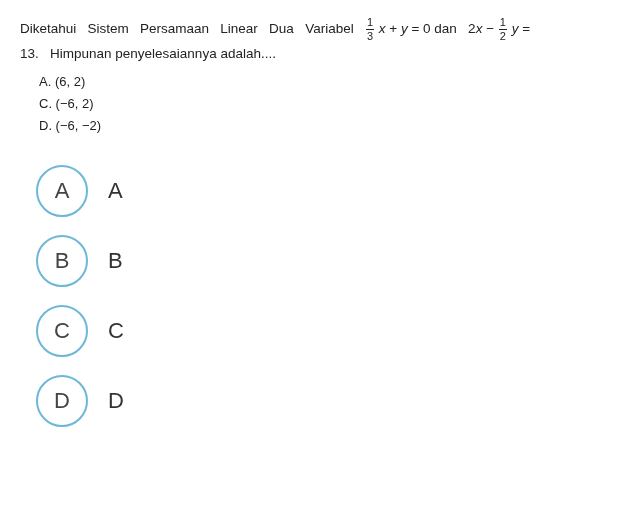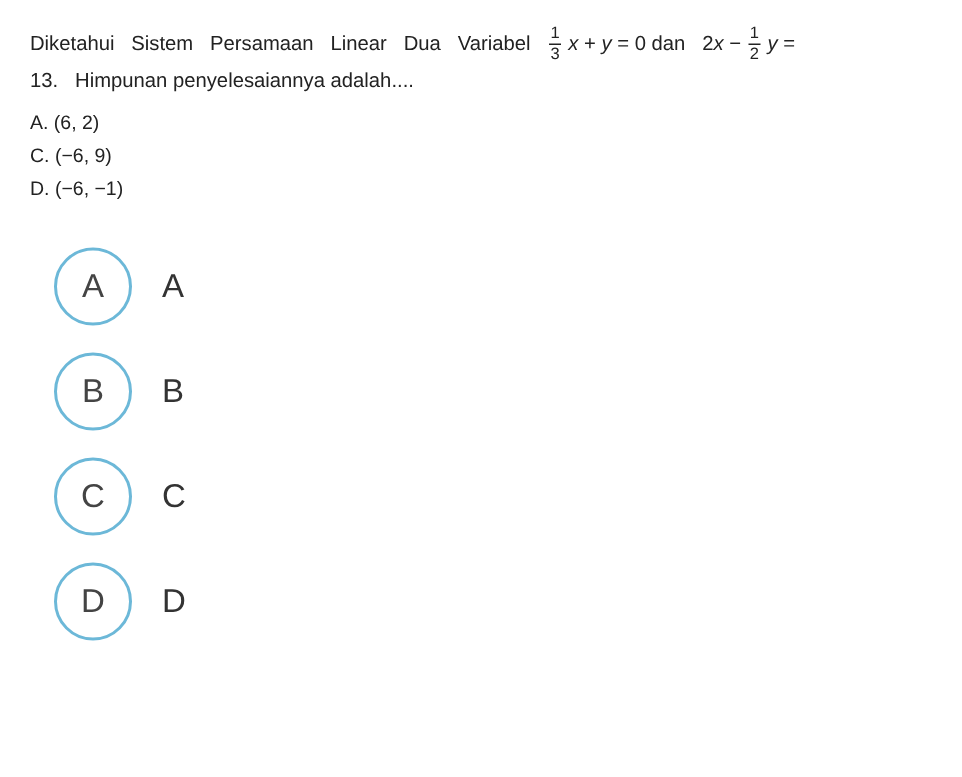--- a/index.html
+++ b/index.html
@@ -53,20 +53,21 @@
     }
 
     .options-text {
       font-size: 13px;
       line-height: 1.7;
       margin-top: 2px;
     }
 
     .options-text div {
       font-size: 13px;
+      margin-left: 19px;
     }
 
     .answer-options {
       display: flex;
       flex-direction: column;
       gap: 18px;
       margin-top: 28px;
       padding-left: 16px;
     }
 
@@ -111,22 +112,22 @@
     <em>x</em> + <em>y</em> = 0 dan&nbsp;&nbsp; 2<em>x</em> −
     <span class="fraction">
       <span class="num">1</span>
       <span class="den">2</span>
     </span>
     <em>y</em> = 13.&nbsp;&nbsp; Himpunan penyelesaiannya adalah....
   </div>
 
   <div class="options-text">
     <div>A. (6, 2)</div>
-    <div>C. (−6, 9)</div>
-    <div>D. (−6, −1)</div>
+    <div>C. (−6, 2)</div>
+    <div>D. (−6, −2)</div>
   </div>
 
   <div class="answer-options">
 
     <div class="answer-row">
       <div class="answer-circle">
         <span>A</span>
       </div>
       <span class="answer-label">A</span>
     </div>

